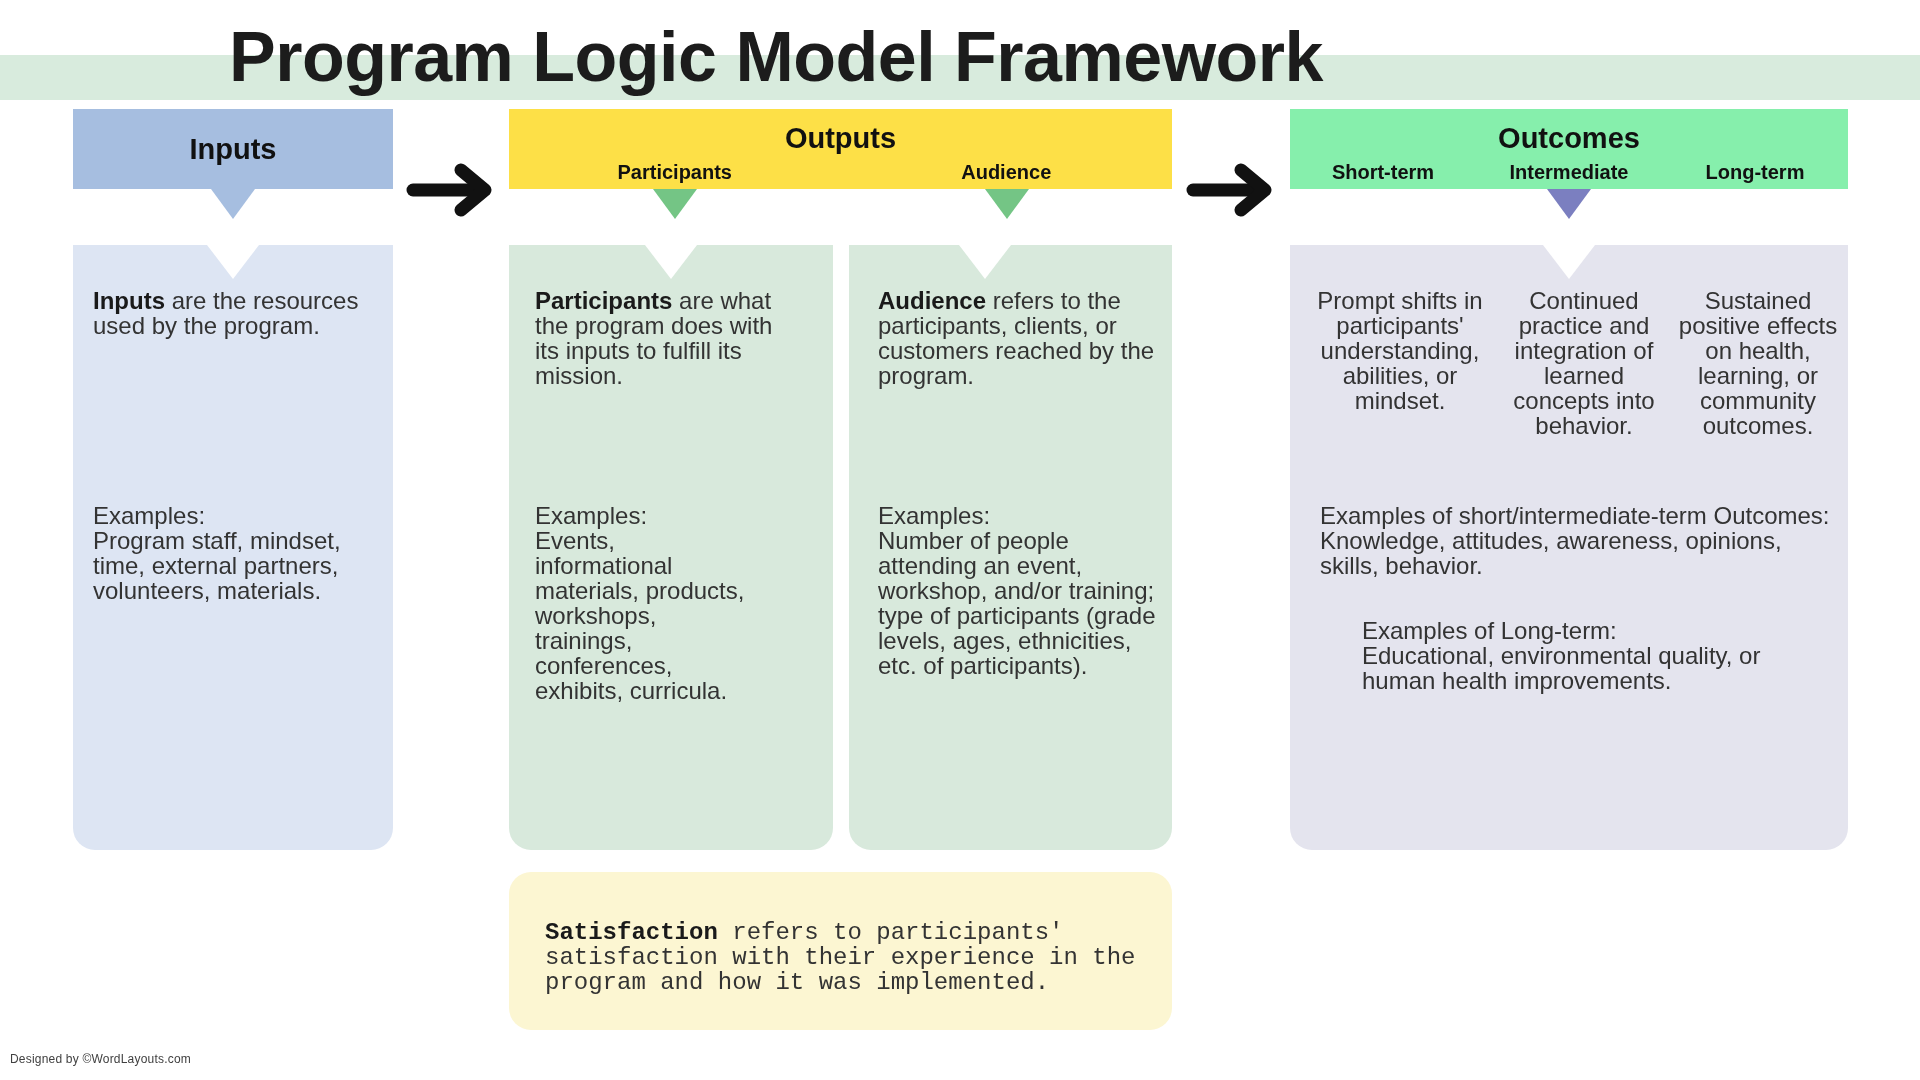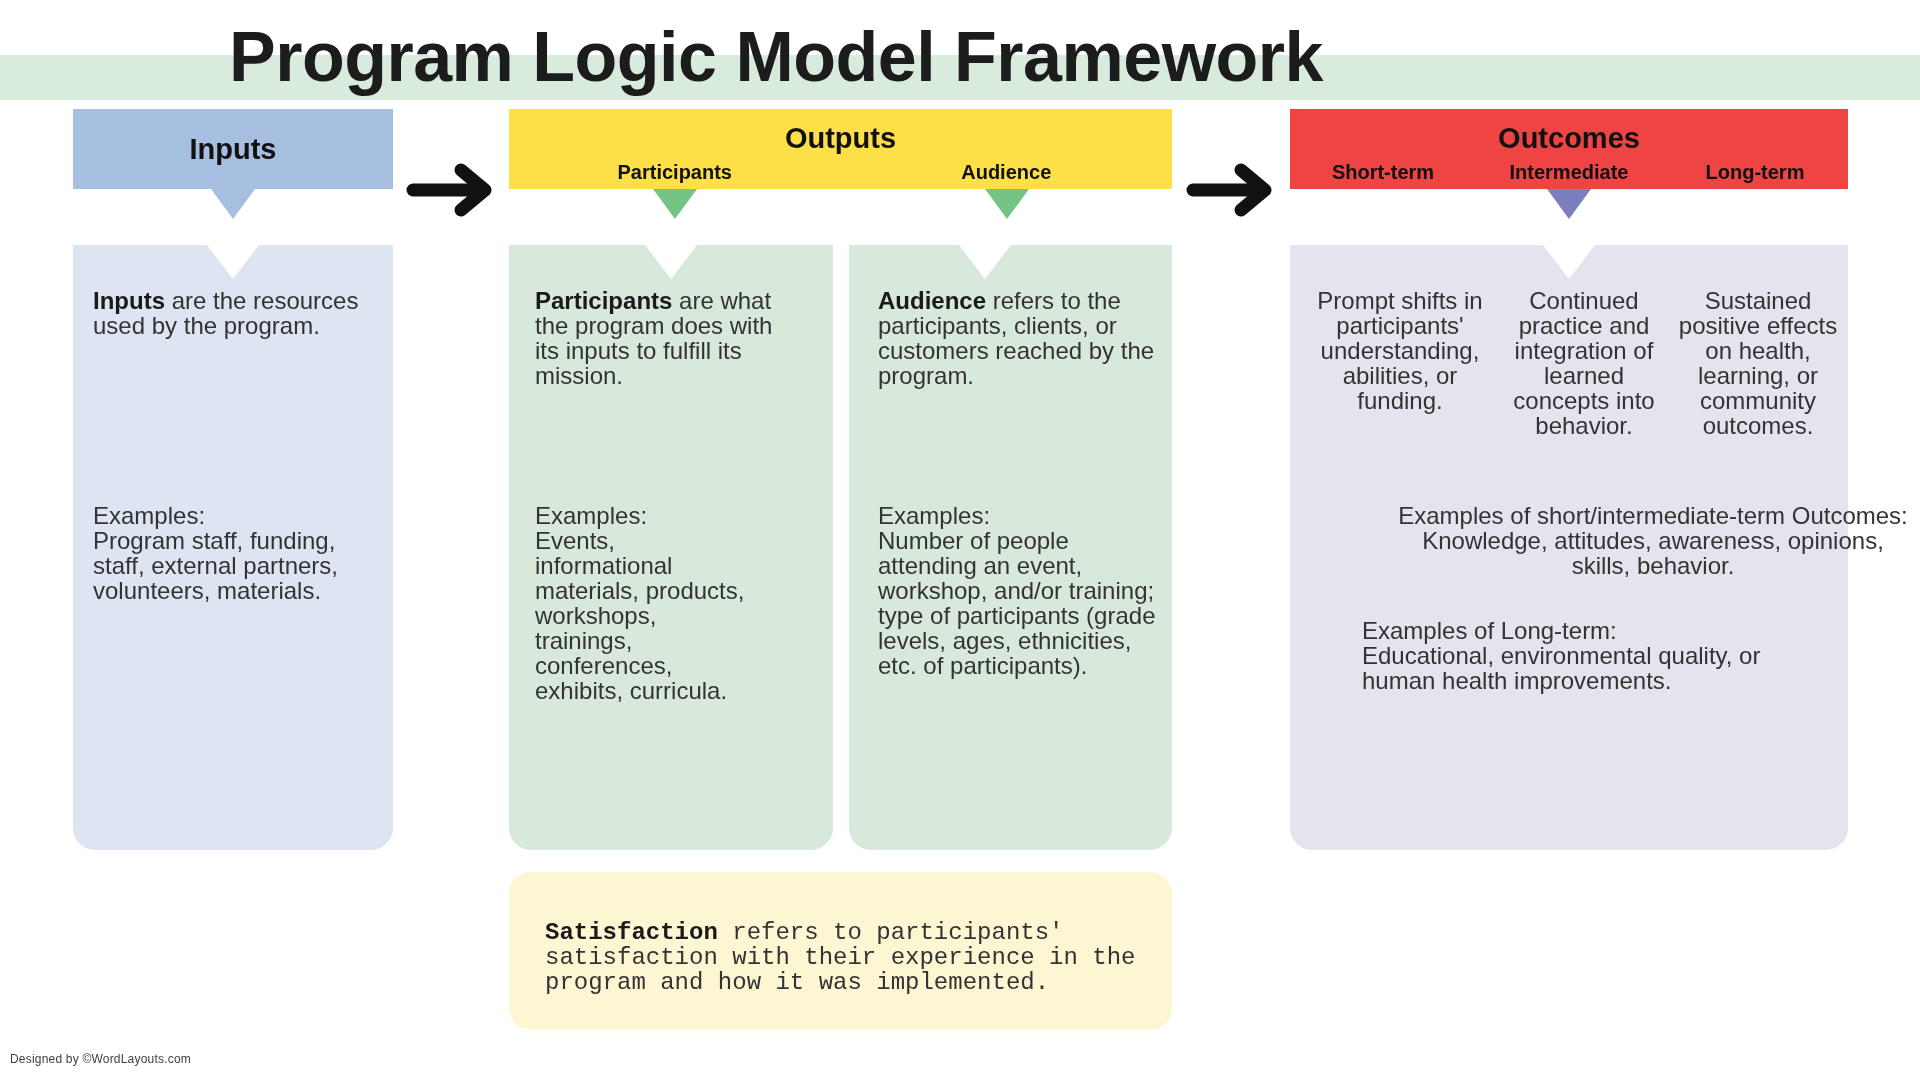--- a/index.html
+++ b/index.html
@@ -104,21 +104,21 @@
   <div class="panel" style="left:73px; top:245px; width:320px; height:605px; background:#dde5f3;">
     <div class="panel-notch" style="left:134px;"></div>
   </div>
 
   <div class="para" style="left:93px; top:288px; width:268px;">
     <b>Inputs</b><span> are the resources used by the program.</span>
   </div>
 
   <div class="para" style="left:93px; top:503px; width:275px;">
     <div>Examples:</div>
-    <div>Program staff, funding, staff, external partners, volunteers, materials.</div>
+    <div>Program staff, mindset, time, external partners, volunteers, materials.</div>
   </div>
 
   <div class="arrow" style="left:405px; top:162px; width:95px; height:56px;">
     <svg width="95" height="56" viewBox="0 0 95 56">
       <g stroke="#111111" stroke-width="13" stroke-linecap="round" stroke-linejoin="round" fill="none">
         <line x1="8" y1="28" x2="76" y2="28"></line>
         <polyline points="56,8 80,28 56,48"></polyline>
       </g>
     </svg>
   </div>
@@ -161,39 +161,39 @@
 
   <div class="arrow" style="left:1185px; top:162px; width:95px; height:56px;">
     <svg width="95" height="56" viewBox="0 0 95 56">
       <g stroke="#111111" stroke-width="13" stroke-linecap="round" stroke-linejoin="round" fill="none">
         <line x1="8" y1="28" x2="76" y2="28"></line>
         <polyline points="56,8 80,28 56,48"></polyline>
       </g>
     </svg>
   </div>
 
-  <div class="col-header" style="left:1290px; top:109px; width:558px; height:80px; background:#ef4444;">
+  <div class="col-header" style="left:1290px; top:109px; width:558px; height:80px; background:#86efac;">
     <div class="hdr-main" style="margin-top:12px;">Outcomes</div>
     <div class="hdr-subrow" style="margin-top:4px;">
       <div class="sub">Short-term</div>
       <div class="sub">Intermediate</div>
       <div class="sub">Long-term</div>
     </div>
     <div class="notch" style="left:257px; border-top:30px solid #7b7fc0;"></div>
   </div>
 
   <div class="panel" style="left:1290px; top:245px; width:558px; height:605px; background:#e4e4ee;">
     <div class="panel-notch" style="left:253px;"></div>
   </div>
 
-  <div class="para center" style="left:1310px; top:288px; width:180px;">Prompt shifts in participants' understanding, abilities, or funding.</div>
+  <div class="para center" style="left:1310px; top:288px; width:180px;">Prompt shifts in participants' understanding, abilities, or mindset.</div>
   <div class="para center" style="left:1494px; top:288px; width:180px;">Continued practice and integration of learned concepts into behavior.</div>
   <div class="para center" style="left:1678px; top:288px; width:160px;">Sustained positive effects on health, learning, or community outcomes.</div>
 
-  <div class="para" style="left:1393px; top:503px; width:520px;text-align:center;">
+  <div class="para" style="left:1320px; top:503px; width:520px;">
     <div>Examples of short/intermediate-term Outcomes:</div>
     <div>Knowledge, attitudes, awareness, opinions, skills, behavior.</div>
   </div>
 
   <div class="para" style="left:1318px; top:618px; width:470px;margin-left:44px;">
     <div>Examples of Long-term:</div>
     <div>Educational, environmental quality, or human health improvements.</div>
   </div>
 
   <div class="satisfaction" style="left:509px; top:872px; width:663px; height:158px;"></div>

